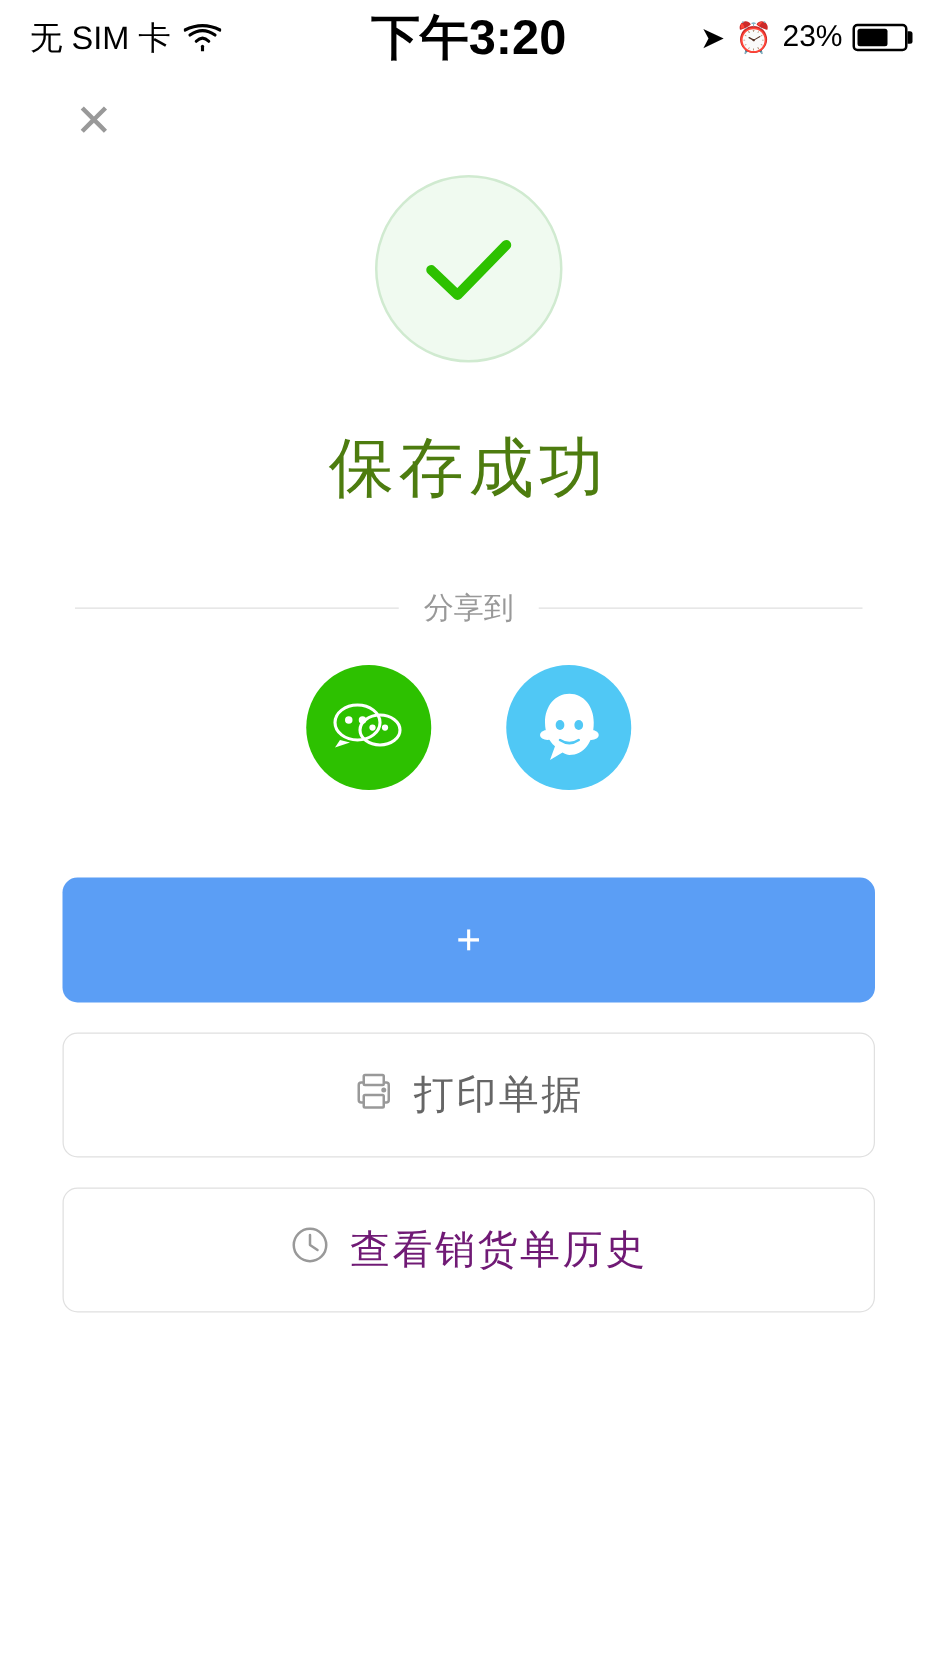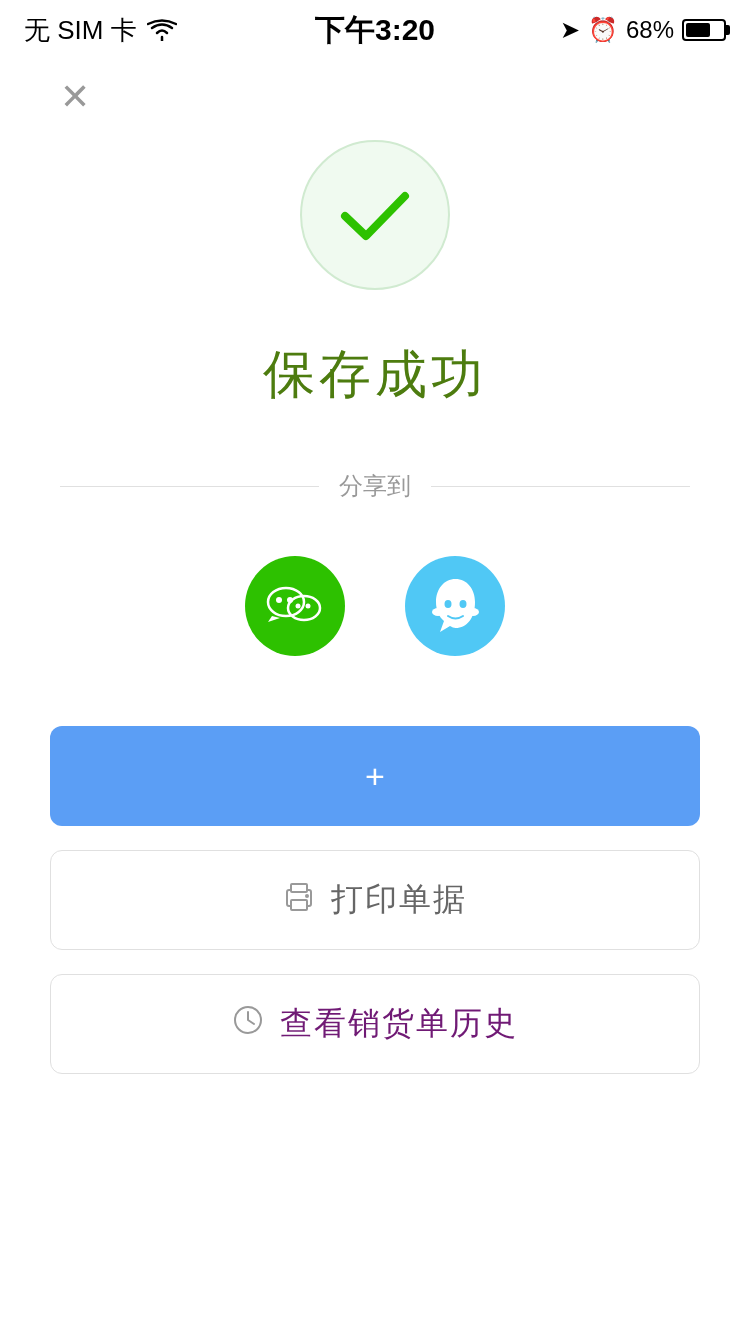--- a/index.html
+++ b/index.html
@@ -32,21 +32,21 @@
       gap: 10px;
       font-size: 26px;
       color: #000;
       font-weight: 500;
     }
 
     .status-center {
       position: absolute;
       left: 50%;
       transform: translateX(-50%);
-      font-size: 30px;
+      font-size: 39px;
       font-weight: 600;
       color: #000;
     }
 
     .status-right {
       display: flex;
       align-items: center;
       gap: 8px;
       font-size: 24px;
       color: #000;
@@ -136,21 +136,21 @@
       margin-bottom: 60px;
       letter-spacing: 4px;
     }
 
     
     .share-divider {
       width: 100%;
       display: flex;
       align-items: center;
       padding: 0 60px;
-      margin-bottom: 54px;
+      margin-bottom: 30px;
     }
 
     .divider-line {
       flex: 1;
       height: 1px;
       background: #e0e0e0;
     }
 
     .share-label {
       font-size: 24px;
@@ -227,21 +227,21 @@
       <path d="M15 18 L15 22" stroke="#000" stroke-width="2.5" stroke-linecap="round"></path>
       <path d="M10 14 Q15 9 20 14" stroke="#000" stroke-width="2.5" fill="none" stroke-linecap="round"></path>
       <path d="M5 9 Q15 2 25 9" stroke="#000" stroke-width="2.5" fill="none" stroke-linecap="round"></path>
       <path d="M1 5 Q15 -2 29 5" stroke="#000" stroke-width="2.5" fill="none" stroke-linecap="round"></path>
     </svg>
   </div>
   <div class="status-center">下午3:20</div>
   <div class="status-right">
     <span>➤</span>
     <span>⏰</span>
-    <span>68%</span>
+    <span>23%</span>
     <div class="battery-icon">
       <div class="battery-fill"></div>
     </div>
   </div>
 </div>
 
 <div class="close-btn">
   <span class="close-x">✕</span>
 </div>
 

